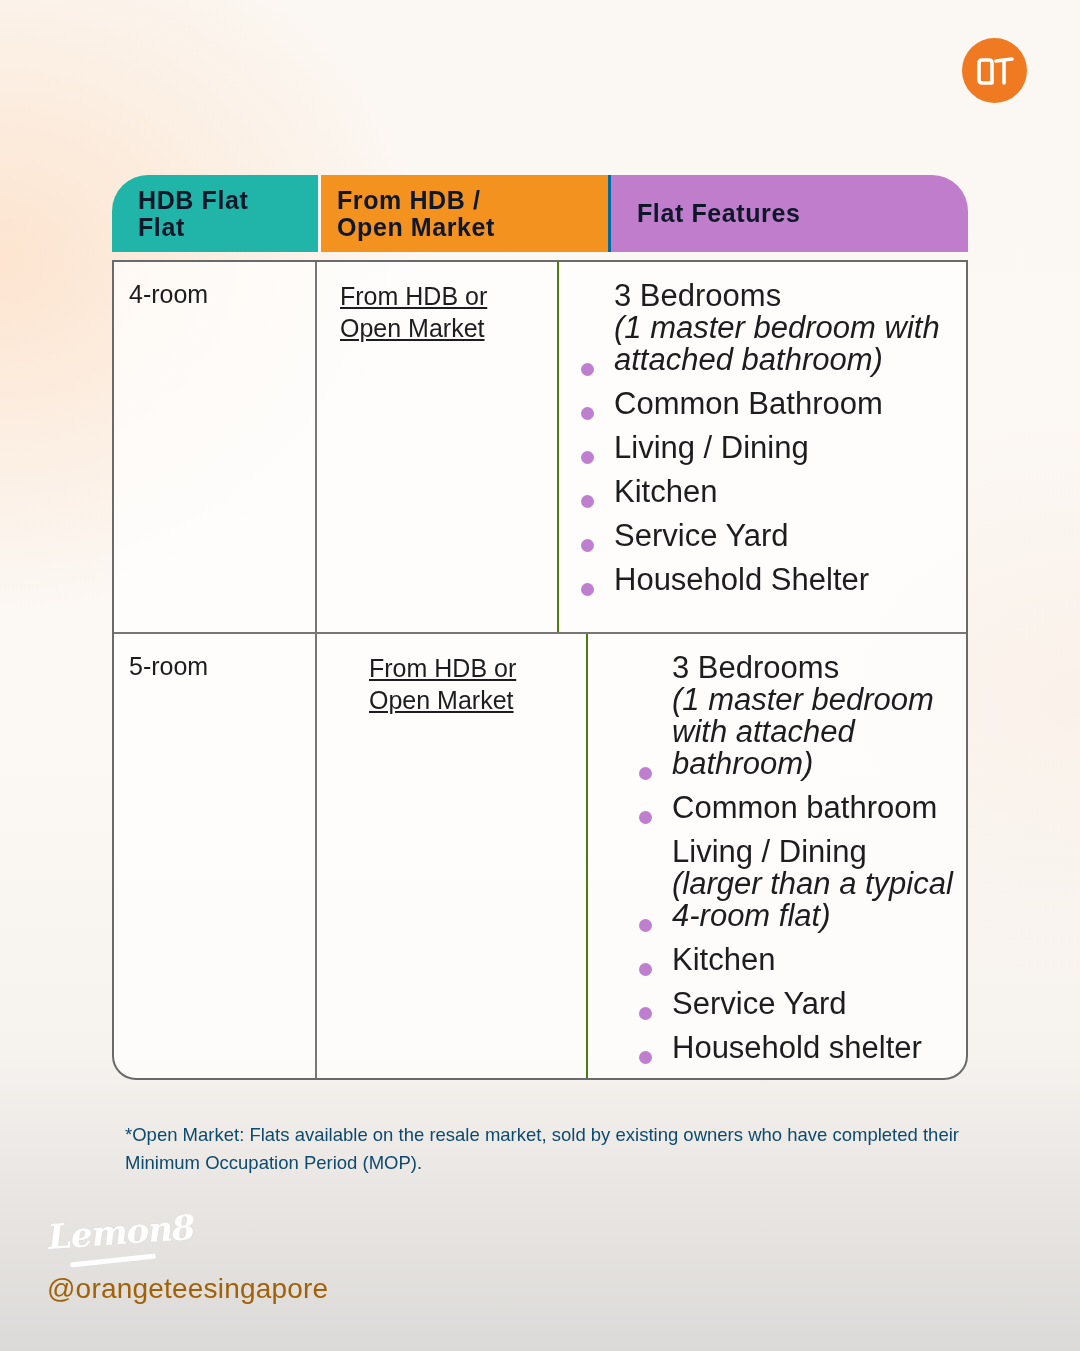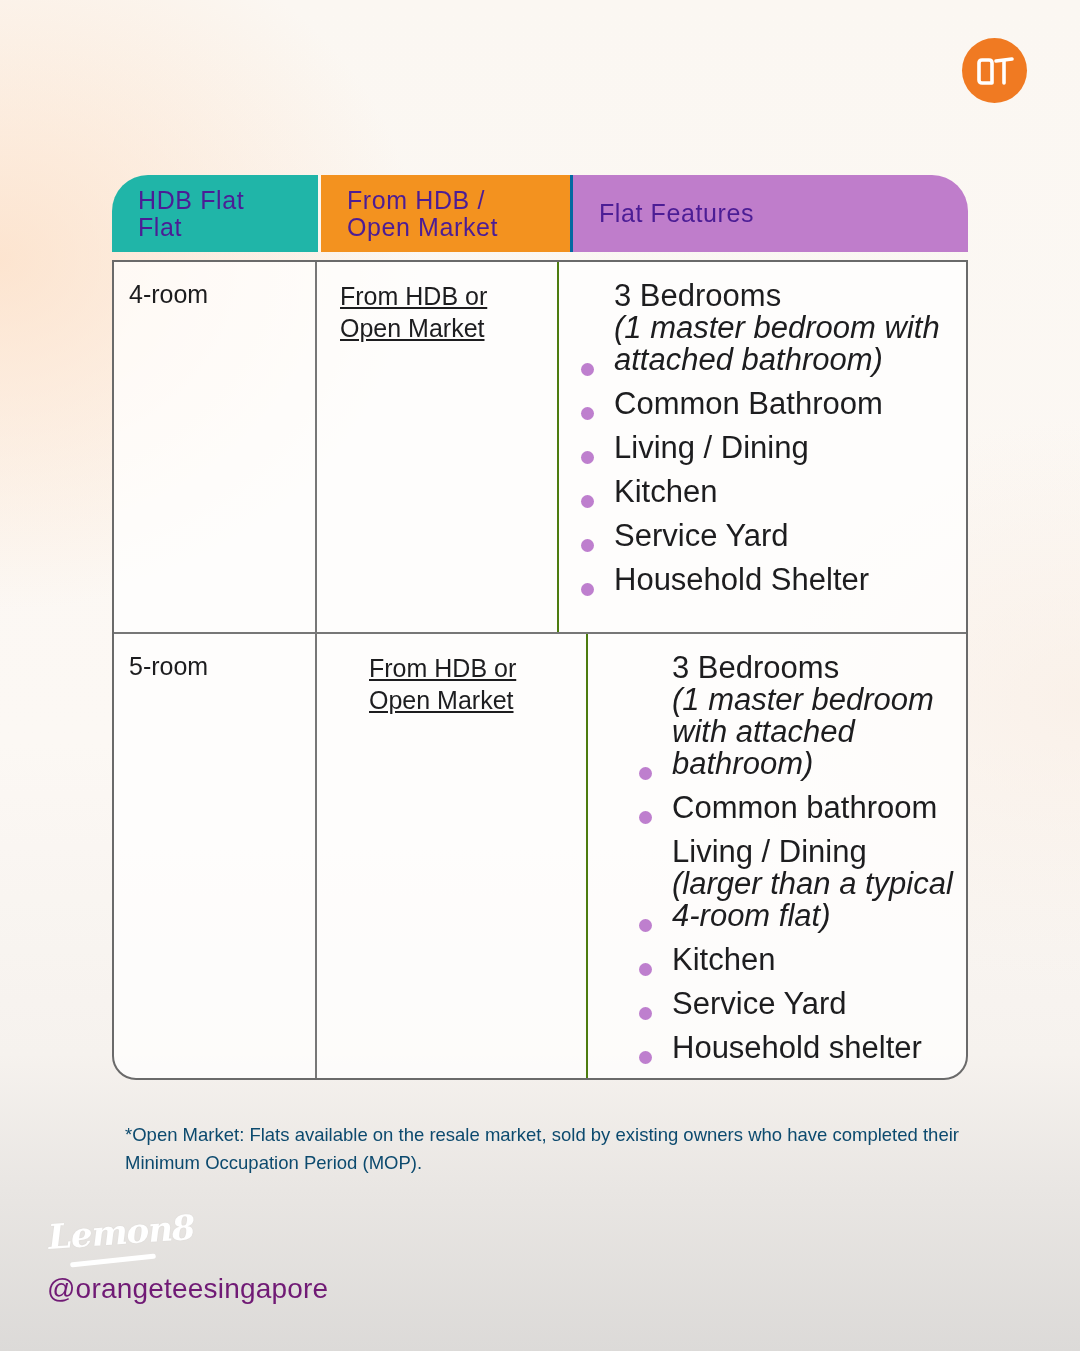--- a/index.html
+++ b/index.html
@@ -18,25 +18,25 @@
 
   .logo {
     position: absolute; left: 962px; top: 38px; width: 65px; height: 65px;
     border-radius: 50%; background: #f07a22;
     display: flex; align-items: center; justify-content: center;
   }
 
   .table-wrap { position: absolute; left: 112px; top: 175px; width: 856px; }
   .header-row { display: flex; height: 77px; }
   .hcell {
-    color: #4c1d95; font-weight: normal; font-size: 25px; line-height: 27px;
+    color: #0f172a; font-weight: bold; font-size: 25px; line-height: 27px;
     letter-spacing: 0.6px; padding-left: 26px; display: flex; align-items: center;
   }
   .h1 { width: 206px; background: #20b5a8; border-top-left-radius: 36px; padding-left: 26px; }
-  .h2 { width: 252px; background: #f3921f; border-left: 3px solid #fdf6ee; padding-left: 26px; }
+  .h2 { width: 290px; background: #f3921f; border-left: 3px solid #fdf6ee; padding-left: 16px; }
   .h3 { flex: 1; background: #bf7dcb; border-top-right-radius: 36px; border-left: 3px solid #0369a1; }
 
   .body-table {
     margin-top: 8px;
     border: 2.5px solid #6a6a6a;
     border-top-width: 2.5px;
     border-radius: 0 0 24px 24px;
     background: rgba(255,255,255,0.72);
     overflow: hidden;
   }
@@ -58,21 +58,21 @@
   }
   .watermark-brand {
     position: absolute; left: 48px; top: 1212px;
     font-family: "DejaVu Serif", serif; font-style: italic; font-weight: bold;
     font-size: 34px; color: #ffffff; letter-spacing: -1px; transform: rotate(-4deg);
     text-shadow: 0 0 2px rgba(0,0,0,0.05);
   }
   .watermark-underline { position: absolute; left: 70px; top: 1258px; width: 86px; height: 5px; background: #fff; border-radius: 3px; transform: rotate(-6deg); }
   .watermark-handle {
     position: absolute; left: 47px; top: 1273px;
-    font-size: 28px; color: #701a75; letter-spacing: 0.2px;
+    font-size: 28px; color: #a16207; letter-spacing: 0.2px;
   }
 </style>
 </head>
 <body>
 
 <div class="bg-room">
   
   
   
   

